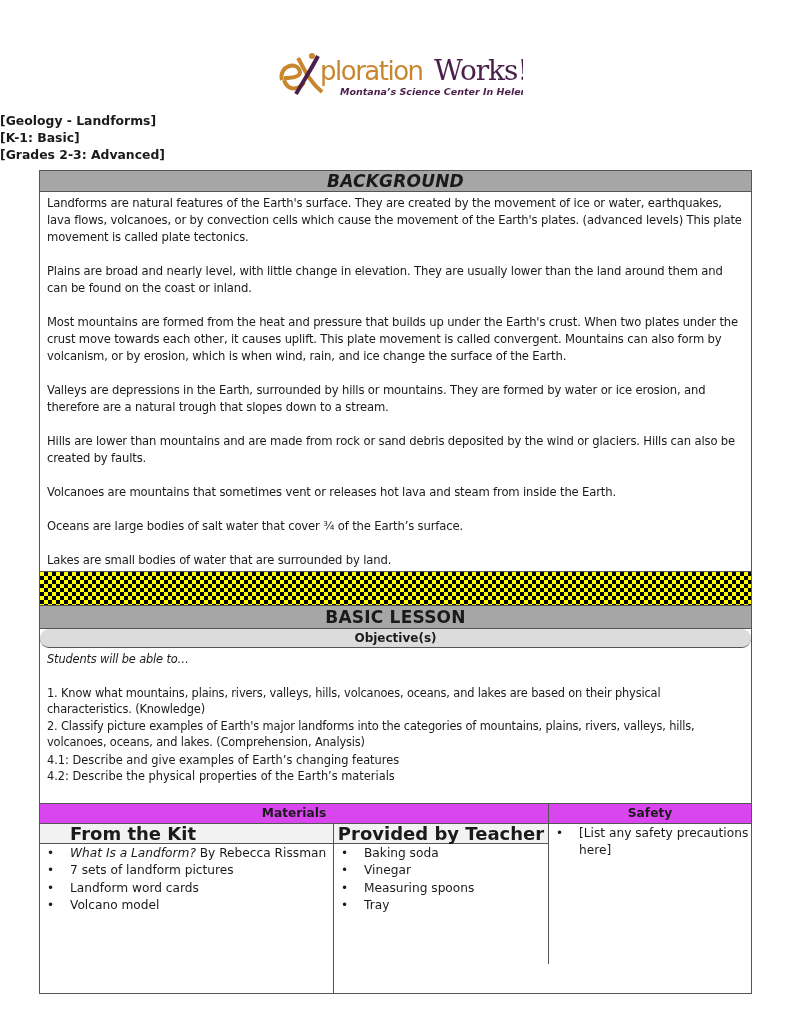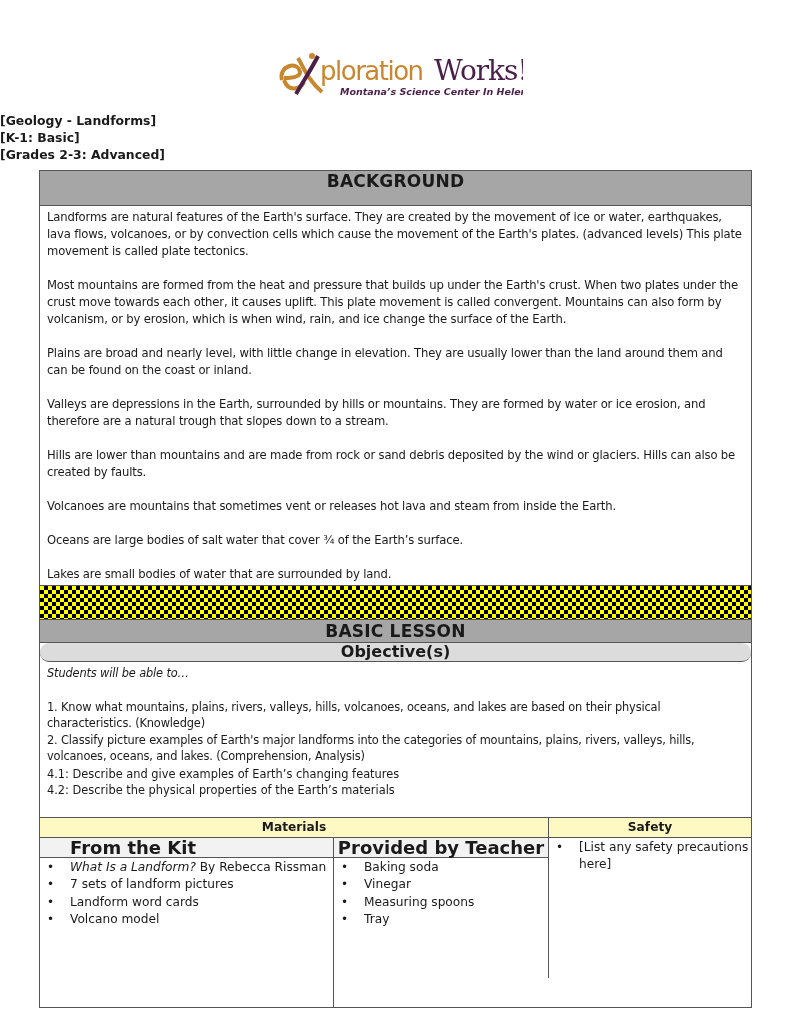--- a/index.html
+++ b/index.html
@@ -9,45 +9,45 @@
     .logo { position: absolute; left: 278px; top: 50px; width: 245px; height: 50px; }
     .logo svg { display: block; }
 
     .head-tags { position: absolute; left: 0; width: 791px; top: 112px; text-align: left;
       font-weight: bold; font-size: 12.4px; line-height: 17px; }
 
     .sheet { position: absolute; left: 39px; top: 170px; width: 713px; border-left: 1px solid #555; border-right: 1px solid #555; }
 
     .band-dark { background: #a6a6a6; border-top: 1px solid #555; border-bottom: 1px solid #555;
       text-align: center; font-weight: bold; font-size: 17px; letter-spacing: 0.2px; }
-    .band-bg { height: 36px; line-height: 21px; }
+    .band-bg { height: 22px; line-height: 21px; font-style: italic; }
     .band-lesson { height: 24px; line-height: 23px; }
 
     .band-light { background: #dcdcdc; border-bottom: 1px solid #555; text-align: center;
-      font-weight: bold; font-size: 16px; height: 19px; line-height: 18px; border-radius: 9px; }
+      font-weight: bold; font-size: 12px; height: 19px; line-height: 18px; border-radius: 9px; }
 
     .bg-text { padding: 3px 6px 2px 7px; font-size: 11.6px; line-height: 17px; letter-spacing: -0.15px; }
     .bg-text p { margin-bottom: 17px; }
     .bg-text p:last-child { margin-bottom: 0; }
 
     .checker { height: 34px; border-top: 1px solid #555;
       background-color: #ffff00;
       background-image:
         linear-gradient(45deg, #000 25%, transparent 25%, transparent 75%, #000 75%),
         linear-gradient(45deg, #000 25%, transparent 25%, transparent 75%, #000 75%);
       background-size: 8px 8px;
       background-position: 0 0, 4px 4px; }
 
     .obj-text { padding: 3px 6px 1px 7px; font-size: 11.4px; line-height: 16.5px; letter-spacing: -0.15px; }
     .obj-text .intro { font-style: italic; margin-bottom: 17px; }
 
     .std-text { padding: 0 6px 18px 7px; font-size: 11.4px; line-height: 16.5px; border-bottom: 1px solid #555; }
 
     .mat-grid { display: grid; grid-template-columns: 293px 215px 1fr; }
-    .mat-head { background: #fef9c3; text-align: center; font-weight: bold; font-size: 12.2px;
+    .mat-head { background: #d946ef; text-align: center; font-weight: bold; font-size: 12.2px;
       height: 20px; line-height: 19px; border-bottom: 1px solid #555; }
     .mat-head.safety { border-left: 1px solid #555; }
     .sub-head { background: #f2f2f2; font-weight: bold; font-size: 18px; height: 20px; line-height: 19px;
       border-bottom: 1px solid #555; }
     .sub-head.kit { padding-left: 30px; }
     .sub-head.teacher { text-align: center; border-left: 1px solid #555; }
     .cell { font-size: 12.2px; line-height: 17.5px; padding-top: 1px; }
     .cell.teacher { border-left: 1px solid #555; }
     .cell.safety { border-left: 1px solid #555; padding-top: 1px; }
     .mat-list { list-style: none; }
@@ -78,22 +78,22 @@
   <div>[Geology - Landforms]</div>
   <div>[K-1: Basic]</div>
   <div>[Grades 2-3: Advanced]</div>
 </div>
 
 <div class="sheet">
 
   <div class="band-dark band-bg">BACKGROUND</div>
   <div class="bg-text">
     <p>Landforms are natural features of the Earth's surface. They are created by the movement of ice or water, earthquakes, lava flows, volcanoes, or by convection cells which cause the movement of the Earth's plates. (advanced levels) This plate movement is called plate tectonics.</p>
+    <p>Plains are broad and nearly level, with little change in elevation. They are usually lower than the land around them and can be found on the coast or inland.</p>
     <p>Most mountains are formed from the heat and pressure that builds up under the Earth's crust. When two plates under the crust move towards each other, it causes uplift. This plate movement is called convergent. Mountains can also form by volcanism, or by erosion, which is when wind, rain, and ice change the surface of the Earth.</p>
-    <p>Plains are broad and nearly level, with little change in elevation. They are usually lower than the land around them and can be found on the coast or inland.</p>
     <p>Valleys are depressions in the Earth, surrounded by hills or mountains. They are formed by water or ice erosion, and therefore are a natural trough that slopes down to a stream.</p>
     <p>Hills are lower than mountains and are made from rock or sand debris deposited by the wind or glaciers. Hills can also be created by faults.</p>
     <p>Volcanoes are mountains that sometimes vent or releases hot lava and steam from inside the Earth.</p>
     <p>Oceans are large bodies of salt water that cover ¾ of the Earth’s surface.</p>
     <p>Lakes are small bodies of water that are surrounded by land.</p>
   </div>
 
   <div class="checker"></div>
 
   <div class="band-dark band-lesson">BASIC LESSON</div>

